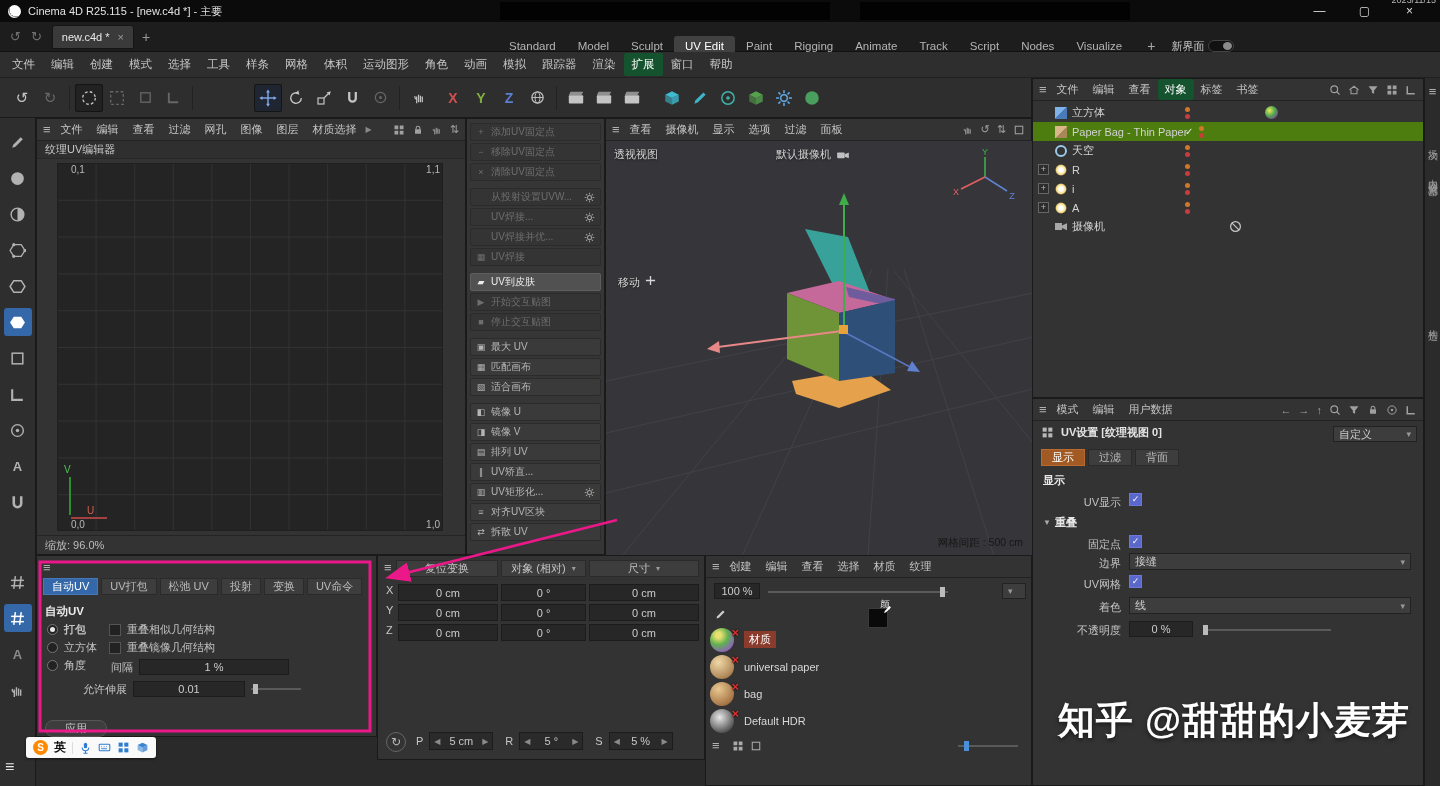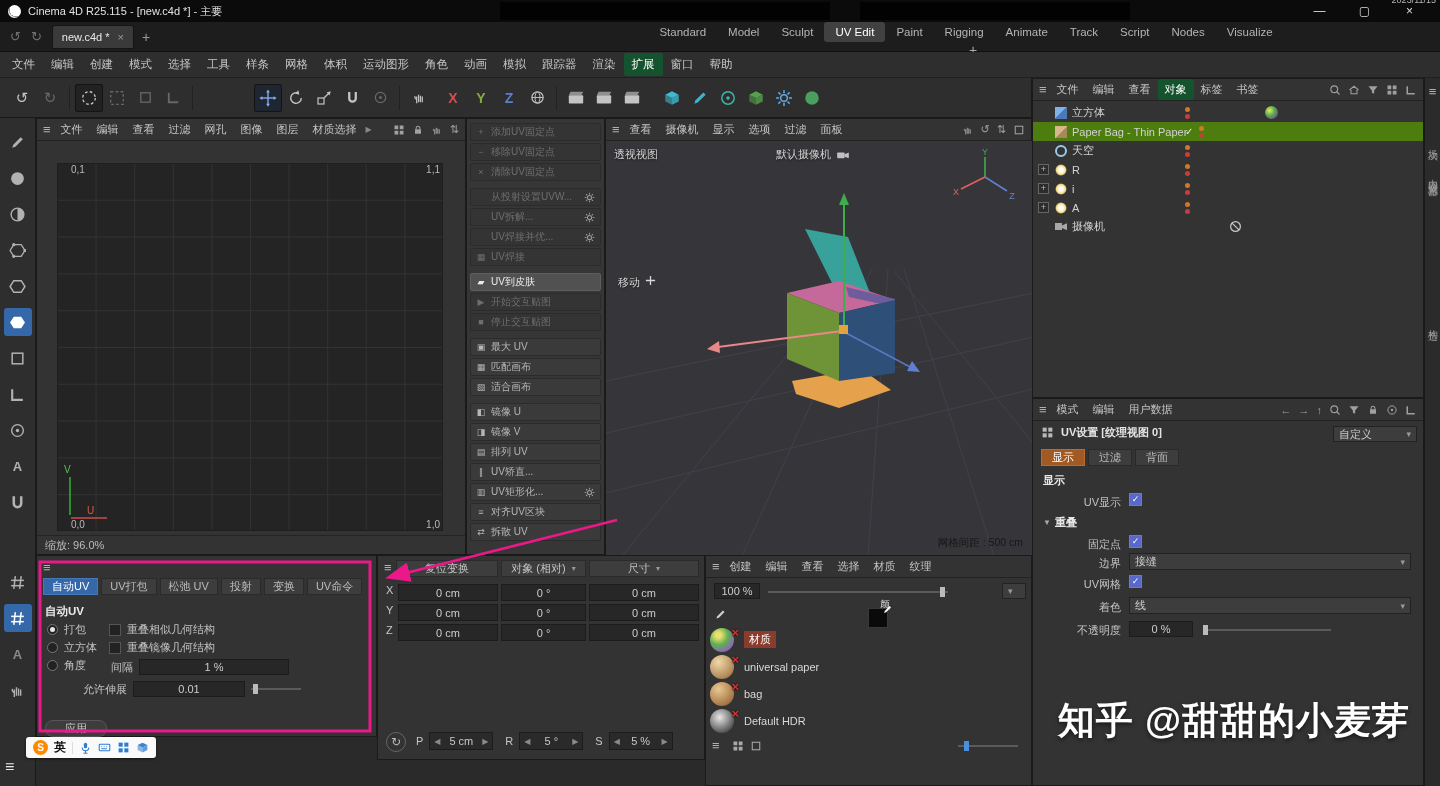--- a/index.html
+++ b/index.html
@@ -13,21 +13,21 @@
 .redact{position:absolute;top:2px;height:18px;background:#020202;}
 .winbtns{margin-left:auto;display:flex;}
 .winbtn{width:45px;text-align:center;font-size:12px;color:#ddd;}
 .datefrag{position:absolute;right:4px;top:-5px;font-size:9px;color:#b5b5b5;}
 
 .tabbar{left:0;top:22px;width:1440px;height:30px;background:#1d1d1d;border-bottom:1px solid #111;display:flex;align-items:center;}
 .navarrows{display:flex;gap:10px;padding:0 10px;color:#6f6f6f;font-size:13px;}
 .doctab{height:24px;background:#3a3a3a;border:1px solid #151515;border-radius:3px 3px 0 0;display:flex;align-items:center;gap:8px;padding:0 9px;color:#e8e8e8;}
 .doctab .x{color:#9a9a9a;font-size:11px;}
 .addtab{margin-left:8px;color:#9a9a9a;font-size:14px;}
-.layouts{position:absolute;left:498px;right:6px;top:22px;height:48px;display:flex;align-items:center;flex-direction:column;}
+.layouts{position:absolute;left:498px;right:6px;top:22px;height:48px;display:flex;align-items:center;}
 .ltab{padding:4px 11px;color:#b4b4b4;font-size:11.5px;border-radius:3px;white-space:nowrap;}
 .ltab.active{background:#414141;color:#fff;}
 .addlayout{margin-left:14px;color:#aaa;font-size:14px;}
 .newui{margin-left:16px;display:flex;align-items:center;gap:4px;color:#c8c8c8;}
 .toggle{width:26px;height:12px;border-radius:6px;background:#111;border:1px solid #444;position:relative;}
 .toggle::after{content:"";position:absolute;right:1px;top:1px;width:9px;height:8px;border-radius:50%;background:#8a8a8a;}
 
 .menubar{left:0;top:52px;width:1440px;height:26px;background:#2e2e2e;border-bottom:1px solid #202020;display:flex;align-items:center;padding:0 4px;}
 .mi{padding:4px 8px;color:#c6c6c6;font-size:11.5px;white-space:nowrap;}
 .mi.hl{background:#14532d;color:#fff;border-radius:2px;}
@@ -584,20 +584,23 @@
           </svg>
         <svg viewBox="0 0 16 16">
             <use href="#i-lock"></use>
           </svg>
         <svg viewBox="0 0 16 16">
             <use href="#i-hand"></use>
           </svg>
         <span class="tg">⇅</span>
       </div>
     </div>
+    <div class="uvsub">
+      <span>纹理UV编辑器</span>
+    </div>
     <div class="uvcanvas">
       <span class="corner" style="left:3px;top:1px;">0,1</span>
       <span class="corner" style="right:3px;top:1px;">1,1</span>
       <span class="corner" style="left:3px;bottom:1px;">0,0</span>
       <span class="corner" style="right:3px;bottom:1px;">1,0</span>
       <span class="vaxis"></span>
       <span class="vlab">V</span>
       <span class="uaxis"></span>
       <span class="ulab">U</span>
     </div>
@@ -625,21 +628,21 @@
     </div>
       <div class="uvt disabled sep">
       <span class="li"></span>
       <span>从投射设置UVW...</span>
       <svg class="gear show" viewBox="0 0 16 16">
           <use href="#i-gear"></use>
         </svg>
     </div>
       <div class="uvt disabled">
       <span class="li"></span>
-      <span>UV拆解...</span>
+      <span>UV焊接...</span>
       <svg class="gear show" viewBox="0 0 16 16">
           <use href="#i-gear"></use>
         </svg>
     </div>
       <div class="uvt disabled">
       <span class="li"></span>
       <span>UV焊接并优...</span>
       <svg class="gear show" viewBox="0 0 16 16">
           <use href="#i-gear"></use>
         </svg>
@@ -1011,21 +1014,21 @@
     <div class="abs" style="left:6px;top:22px;display:flex;" data-repeat="auto_uv.tabs">
 
     <span class="uvtab active">自动UV</span>
         <span class="uvtab">UV打包</span>
         <span class="uvtab">松弛 UV</span>
         <span class="uvtab">投射</span>
         <span class="uvtab">变换</span>
         <span class="uvtab">UV命令</span>
       </div>
     <span class="abs" style="left:8px;top:48px;font-weight:bold;color:#eaeaea;font-size:11.5px;">自动UV</span>
-    <div class="frow" style="left:10px;top:66px;">
+    <div class="frow" style="left:10px;top:66px;font-weight:bold;">
       <span class="radio on"></span>
       <span>打包</span>
     </div>
     <div class="frow" style="left:10px;top:84px;">
       <span class="radio"></span>
       <span>立方体</span>
     </div>
     <div class="frow" style="left:10px;top:102px;">
       <span class="radio"></span>
       <span>角度</span>

